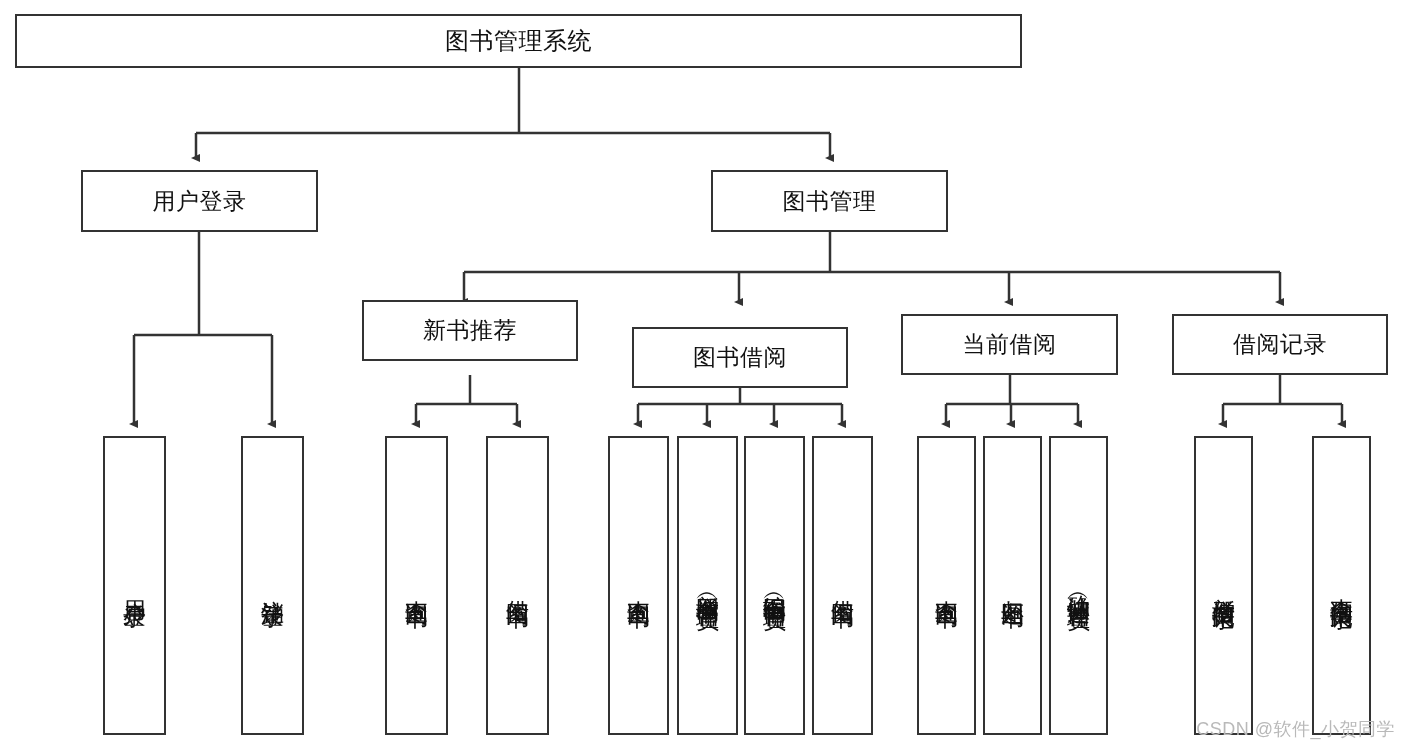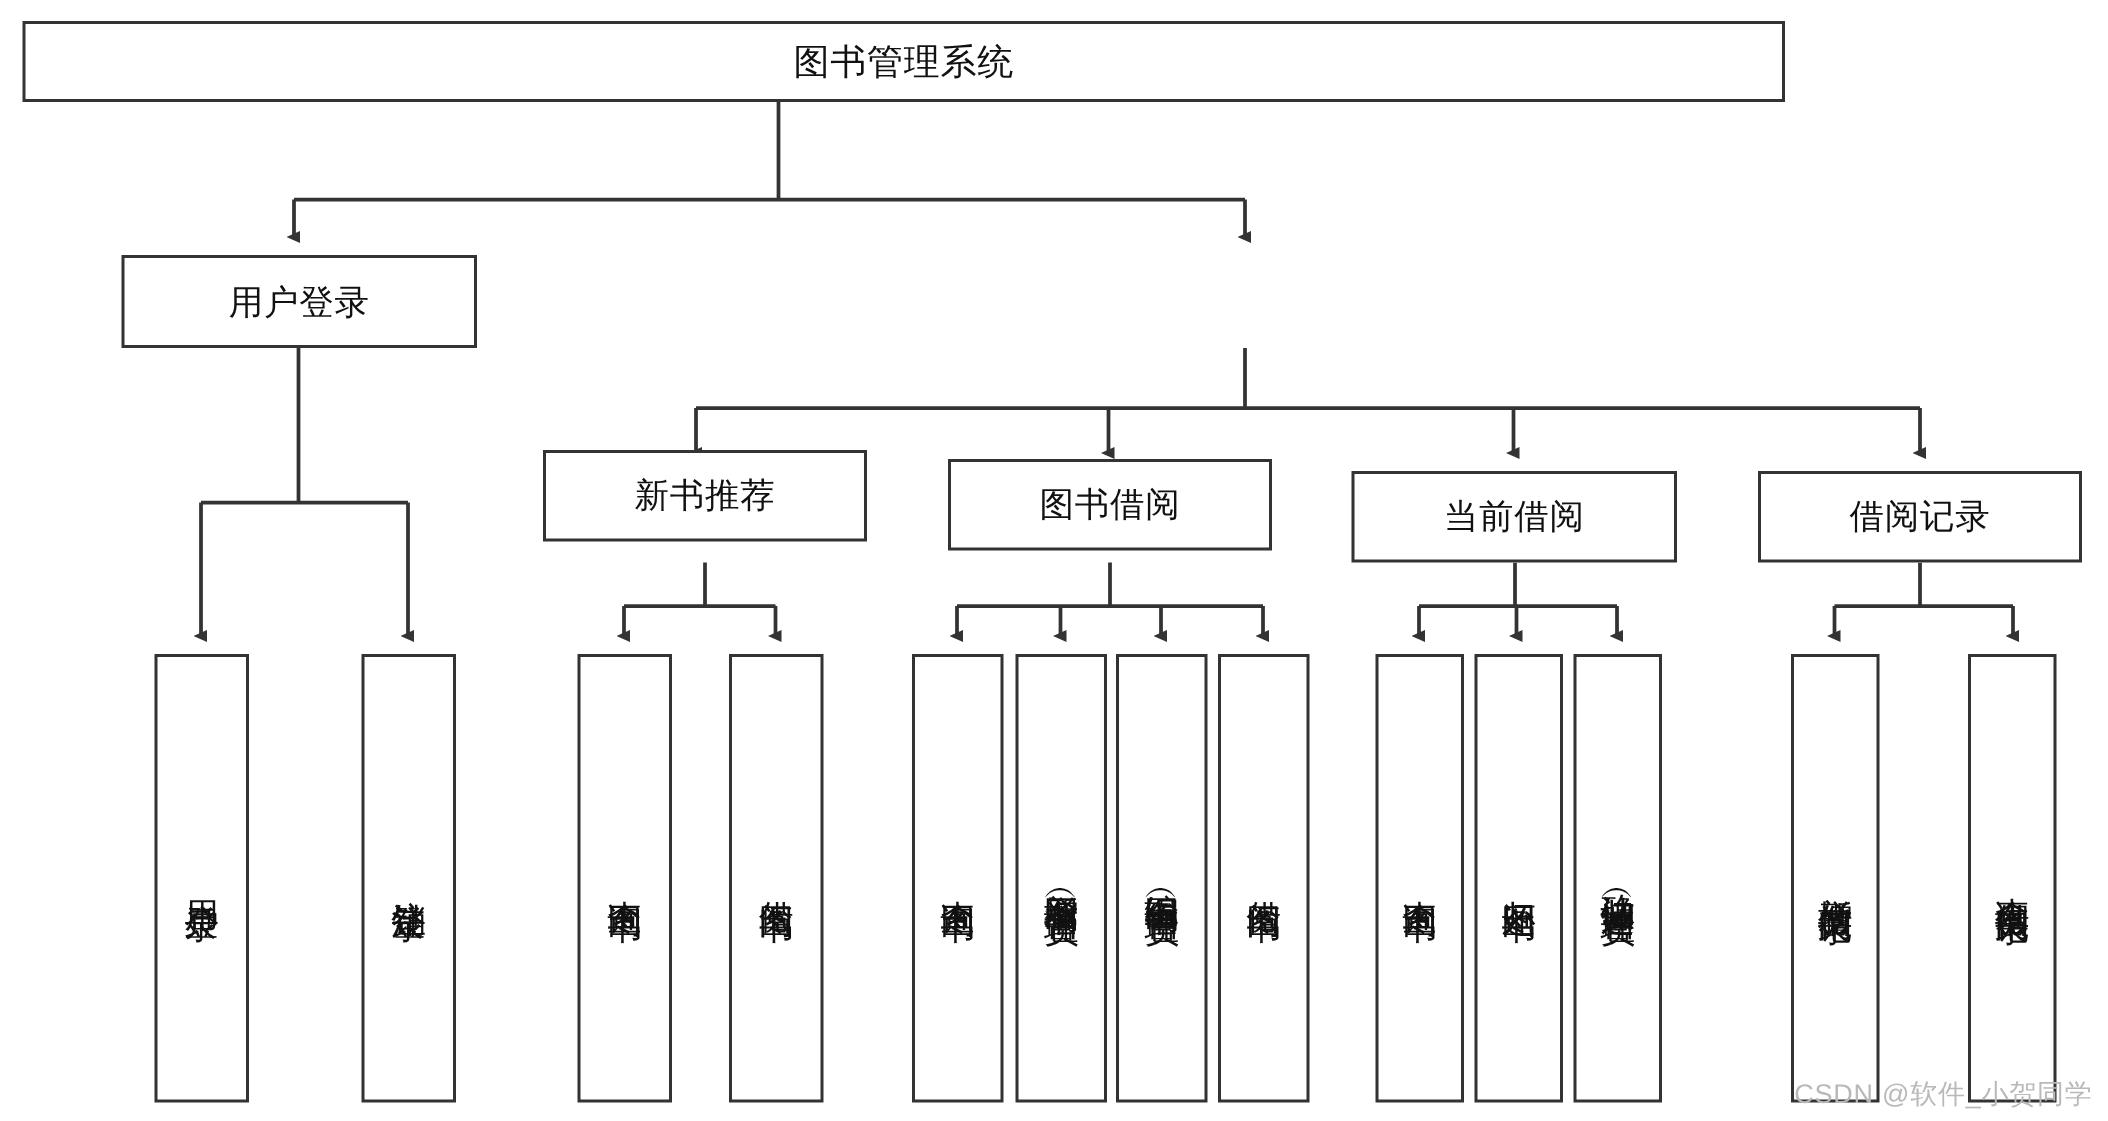--- a/index.html
+++ b/index.html
@@ -118,32 +118,35 @@
     <path d="M946,404 L946,424" stroke="#333333" stroke-width="2.5" fill="none" marker-end="url(#arrow)"></path>
     <path d="M1011,404 L1011,424" stroke="#333333" stroke-width="2.5" fill="none" marker-end="url(#arrow)"></path>
     <path d="M1078,404 L1078,424" stroke="#333333" stroke-width="2.5" fill="none" marker-end="url(#arrow)"></path>
 
     <path d="M1280,375 L1280,404" stroke="#333333" stroke-width="2.5" fill="none"></path>
     <path d="M1223,404 L1342,404" stroke="#333333" stroke-width="2.5" fill="none"></path>
     <path d="M1223,404 L1223,424" stroke="#333333" stroke-width="2.5" fill="none" marker-end="url(#arrow)"></path>
     <path d="M1342,404 L1342,424" stroke="#333333" stroke-width="2.5" fill="none" marker-end="url(#arrow)"></path>
   </svg>
 
-  <div class="node node-h node-root" style="left:15px; top:14px; width:1175px; height:54px;">
+  <div class="node node-h node-root" style="left:15px; top:14px; width:1007px; height:54px;">
     <span>图书管理系统</span>
   </div>
 
   <div class="node node-h" style="left:81px; top:170px; width:237px; height:62px;">
     <span>用户登录</span>
   </div>
+  <div class="node node-h" style="left:711px; top:170px; width:237px; height:62px;">
+    <span>图书管理</span>
+  </div>
 
   <div class="node node-h" style="left:362px; top:300px; width:216px; height:61px;">
     <span>新书推荐</span>
   </div>
-  <div class="node node-h" style="left:632px; top:306px; width:216px; height:61px;">
+  <div class="node node-h" style="left:632px; top:327px; width:216px; height:61px;">
     <span>图书借阅</span>
   </div>
   <div class="node node-h" style="left:901px; top:314px; width:217px; height:61px;">
     <span>当前借阅</span>
   </div>
   <div class="node node-h" style="left:1172px; top:314px; width:216px; height:61px;">
     <span>借阅记录</span>
   </div>
 
   <div class="node node-v" style="left:103px; top:436px; width:63px; height:299px;">

